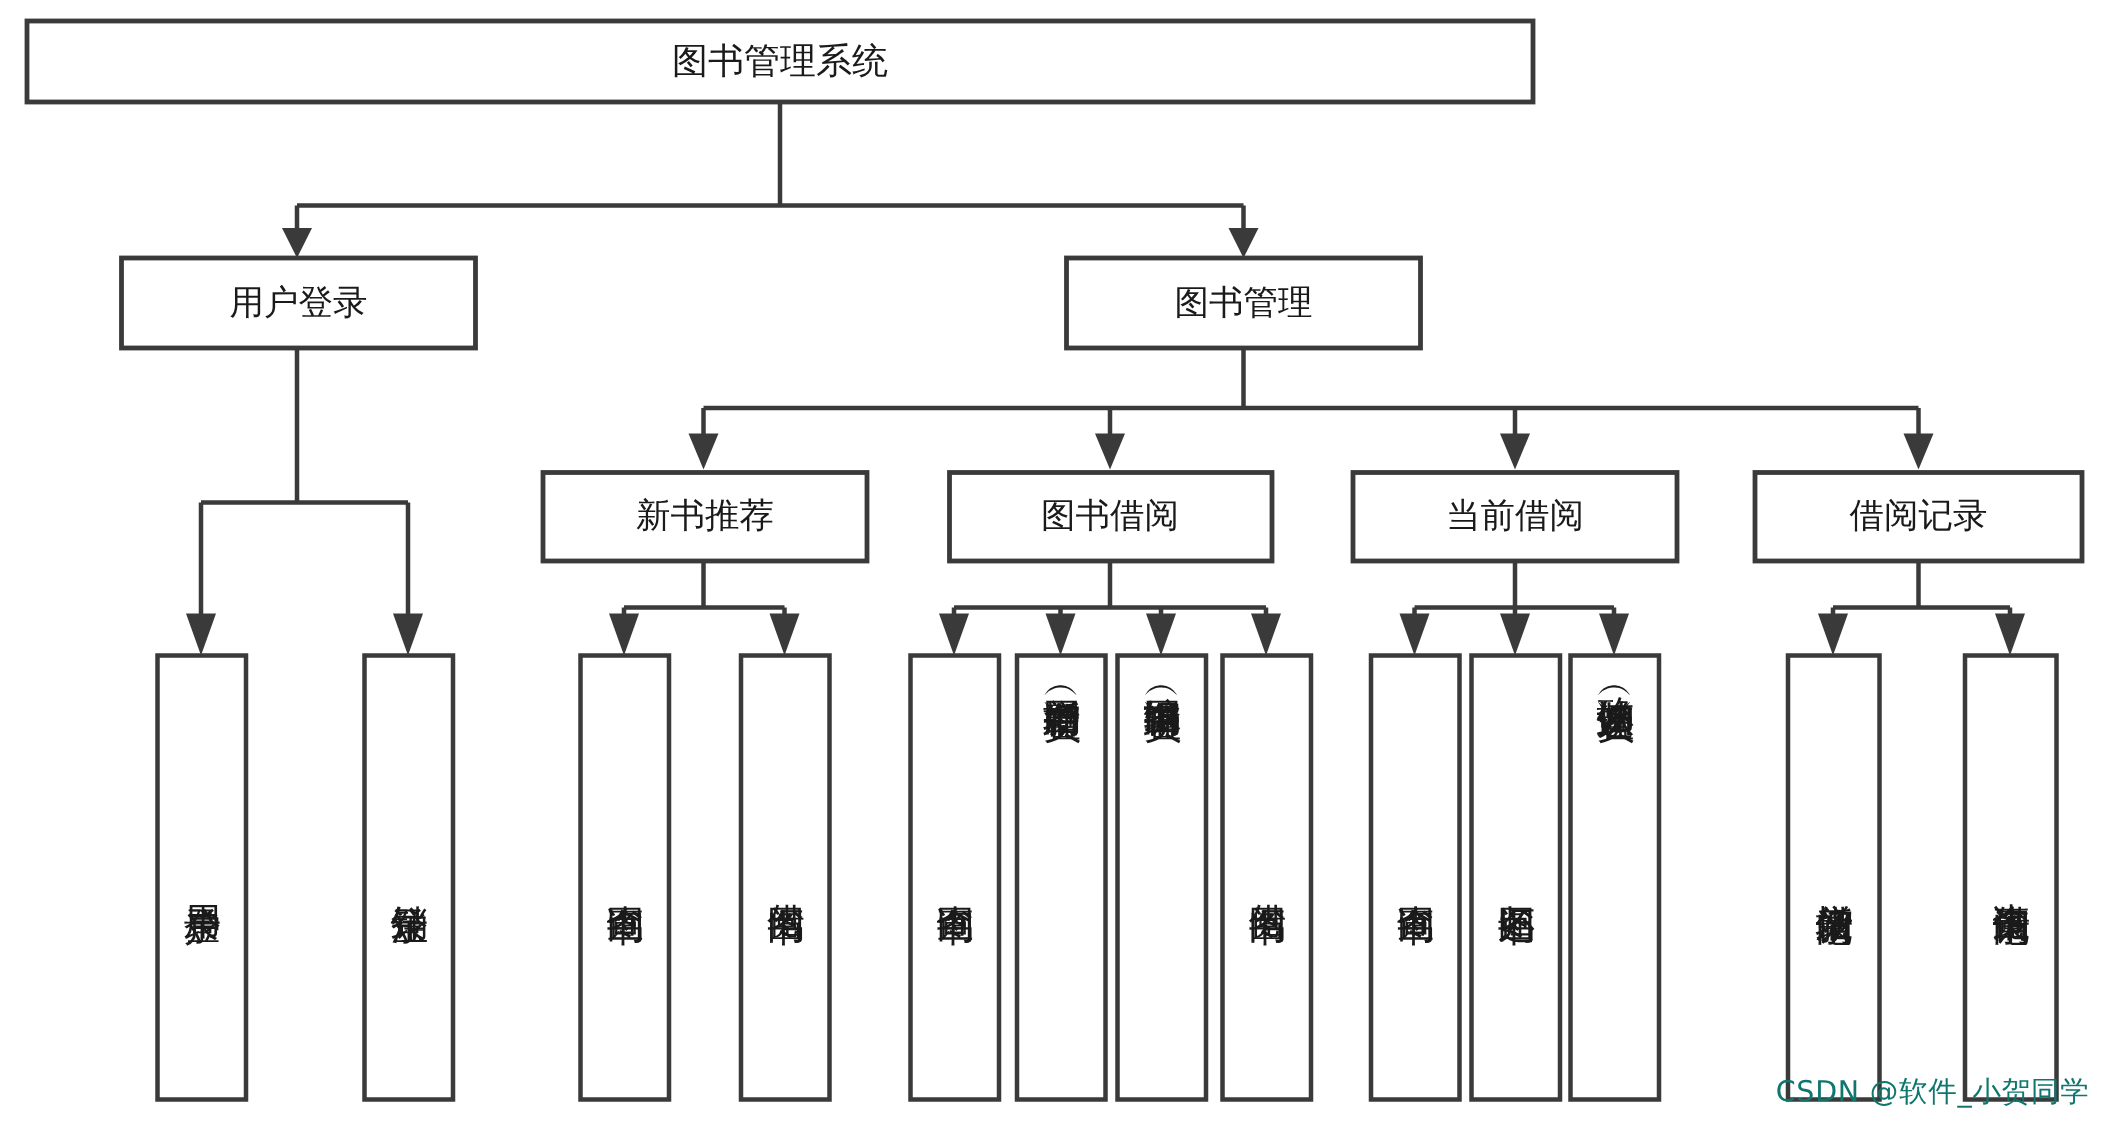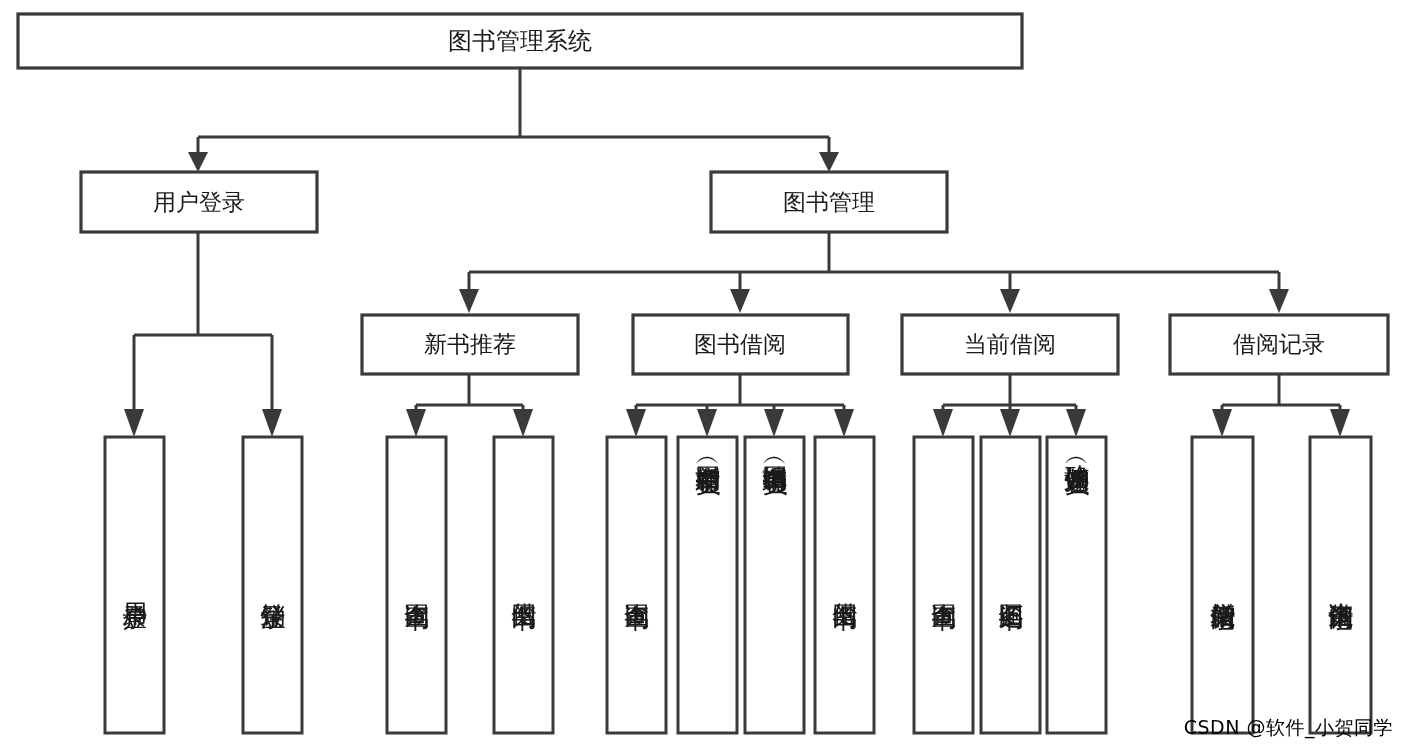--- a/index.html
+++ b/index.html
@@ -73,21 +73,21 @@
     justify-content: center;
     box-sizing: border-box;
     pointer-events: auto;
   }
   .watermark {
     position: absolute;
     right: 12px;
     bottom: 6px;
     font-family: "DejaVu Sans", "Liberation Sans", sans-serif;
     font-size: 19px;
-    color: #000000;
+    color: #0f766e;
     white-space: nowrap;
     letter-spacing: 0.5px;
   }
 </style>
 </head>
 <body>
 
 <div id="diagram-root">
 
   <svg width="1405" height="747" viewBox="0 0 1405 747">

